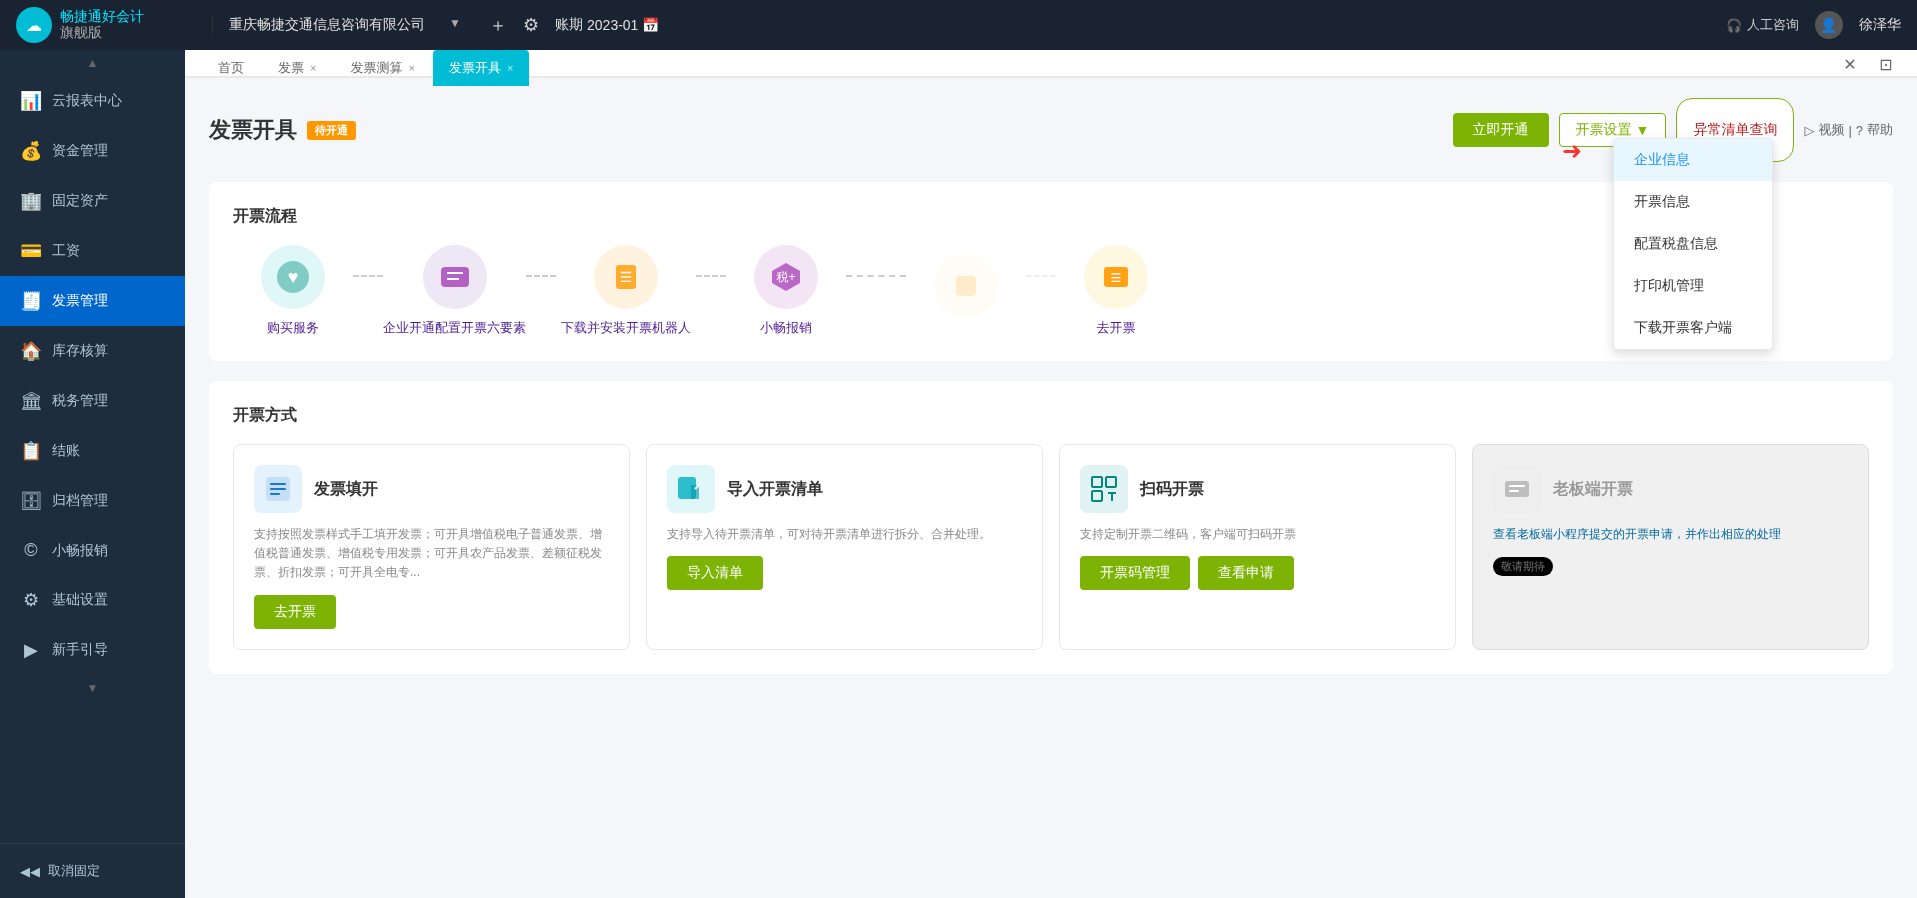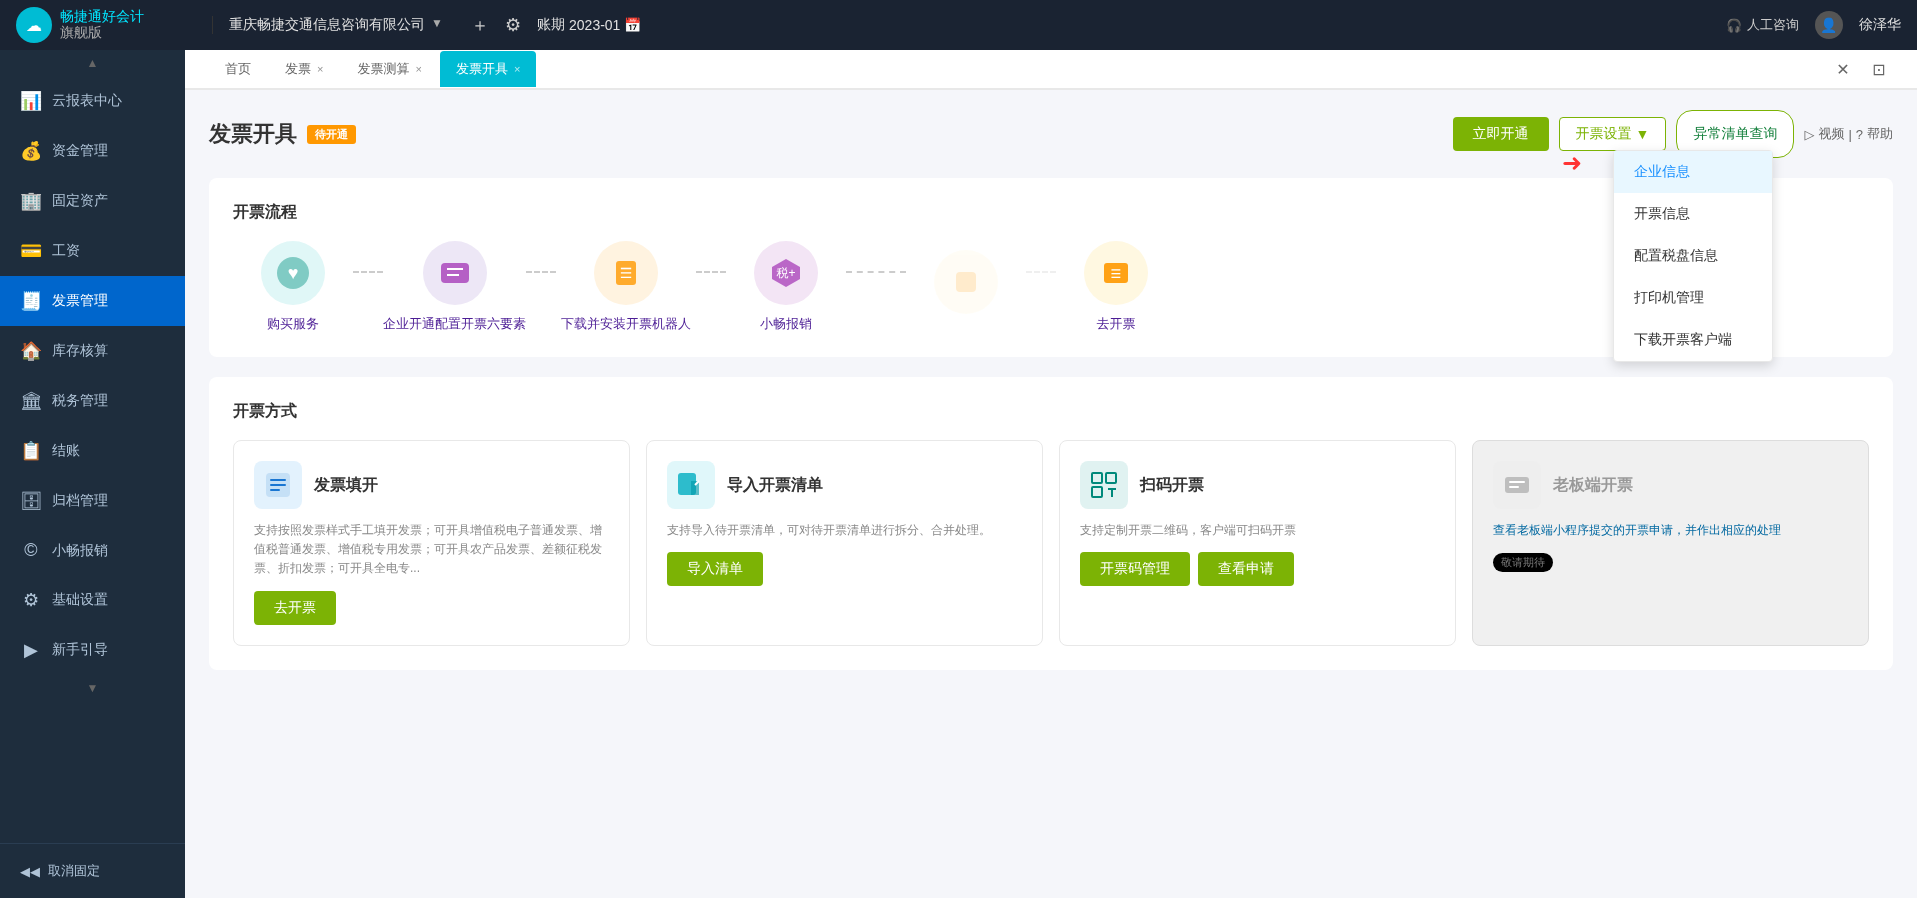--- a/index.html
+++ b/index.html
@@ -24,21 +24,21 @@
     .logo-icon {
       width: 36px; height: 36px;
       background: #00bcd4;
       border-radius: 50%;
       display: flex; align-items: center; justify-content: center;
       color: white; font-size: 16px;
     }
     .logo-text { color: #00e5ff; font-size: 14px; line-height: 1.2; }
     .logo-sub { color: #aaa; font-size: 14px; }
     .company-selector {
-      display: flex; align-items: flex-start; gap: 6px;
+      display: flex; align-items: flex-start; gap: 24px;
       color: #e0e0e0; font-size: 14px; cursor: pointer;
       border-left: 1px solid #333;
       padding-left: 16px;
     }
     .chevron-down { color: #aaa; font-size: 12px; }
     .header-actions {
       display: flex; align-items: center; gap: 16px;
       margin-left: 12px;
     }
     .header-btn {
@@ -107,26 +107,26 @@
     .content-area {
       flex: 1;
       display: flex;
       flex-direction: column;
       background: #f5f6fa;
       overflow: hidden;
     }
 
     
     .tab-bar {
-      height: 40px;
+      height: 28px;
       background: #fff;
       display: flex;
-      align-items: center;
+      align-items: flex-start;
       border-bottom: 2px solid #e8e8e8;
-      padding: 0 24px;
+      padding: 0 17px;
       gap: 2px;
     }
     .tab-item {
       height: 36px;
       padding: 0 16px;
       display: flex; align-items: center; gap: 6px;
       font-size: 13px; color: #666;
       cursor: pointer;
       border-radius: 4px 4px 0 0;
       position: relative;
@@ -179,23 +179,23 @@
       border: none; border-radius: 4px;
       padding: 8px 20px; font-size: 14px; cursor: pointer;
     }
     .btn-outline-green {
       background: white; color: #7cb305;
       border: 1.5px solid #7cb305; border-radius: 4px;
       padding: 7px 16px; font-size: 14px; cursor: pointer;
       display: flex; align-items: center; gap: 4px;
     }
     .btn-exception {
-      background: white; color: #15803d;
+      background: white; color: #b91c1c;
       border: 1.5px solid #7cb305; border-radius: 16px;
-      padding: 14px 16px; font-size: 14px; cursor: pointer;
+      padding: 22px 16px; font-size: 14px; cursor: pointer;
     }
     .btn-video {
       background: none; border: none;
       color: #666; font-size: 13px; cursor: pointer;
       display: flex; align-items: center; gap: 4px;
     }
 
     
     .dropdown-menu {
       position: absolute;

